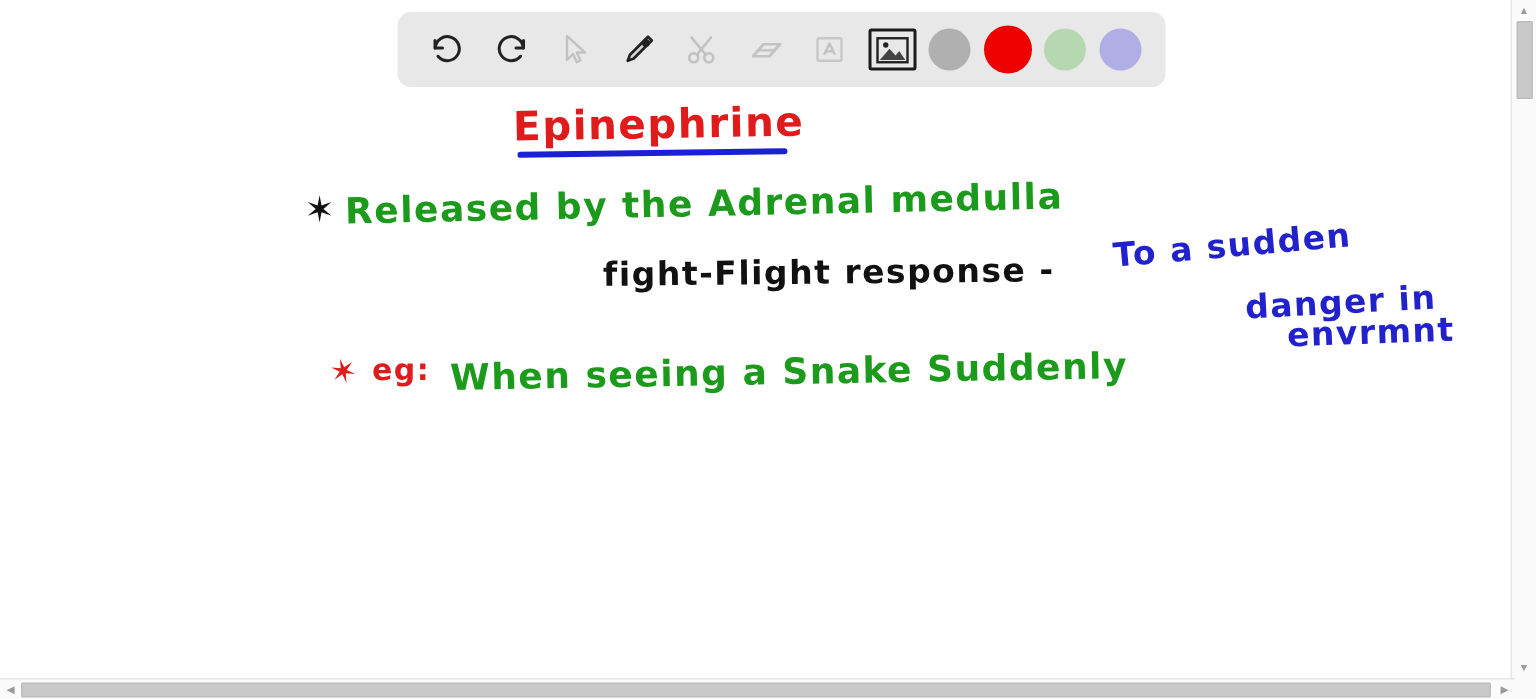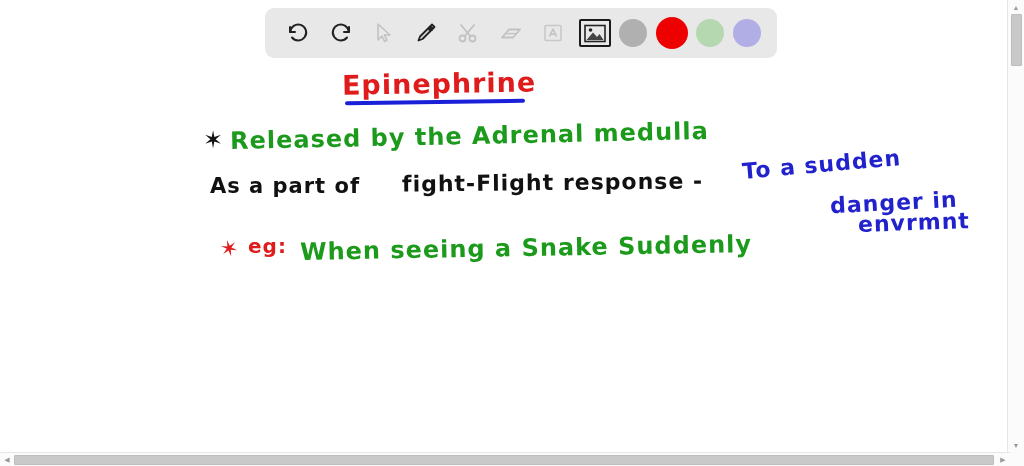--- a/index.html
+++ b/index.html
@@ -322,21 +322,20 @@
     <span class="swatch sw-default" style="background:#b6d8b1;"></span>
     <span class="swatch sw-default" style="background:#b0aee4;"></span>
   </div>
 
   <div class="ink" id="title-ink">Epinephrine</div>
   <div id="title-underline"></div>
 
   <div class="ink" id="bullet-star-1">✶</div>
   <div class="ink" id="line1-ink">Released by the Adrenal medulla</div>
 
-  <div class="ink" id="line2-ink">As a part of</div>
   <div class="ink" id="line2b-ink">fight-Flight response -</div>
 
   <div class="ink" id="line3-ink">To a sudden</div>
   <div class="ink" id="line3b-ink">danger in</div>
   <div class="ink" id="line3c-ink">envrmnt</div>
 
   <div class="ink" id="bullet-star-2">✶</div>
   <div class="ink" id="eg-ink">eg:</div>
   <div class="ink" id="line4-ink">When seeing a Snake Suddenly</div>
 

